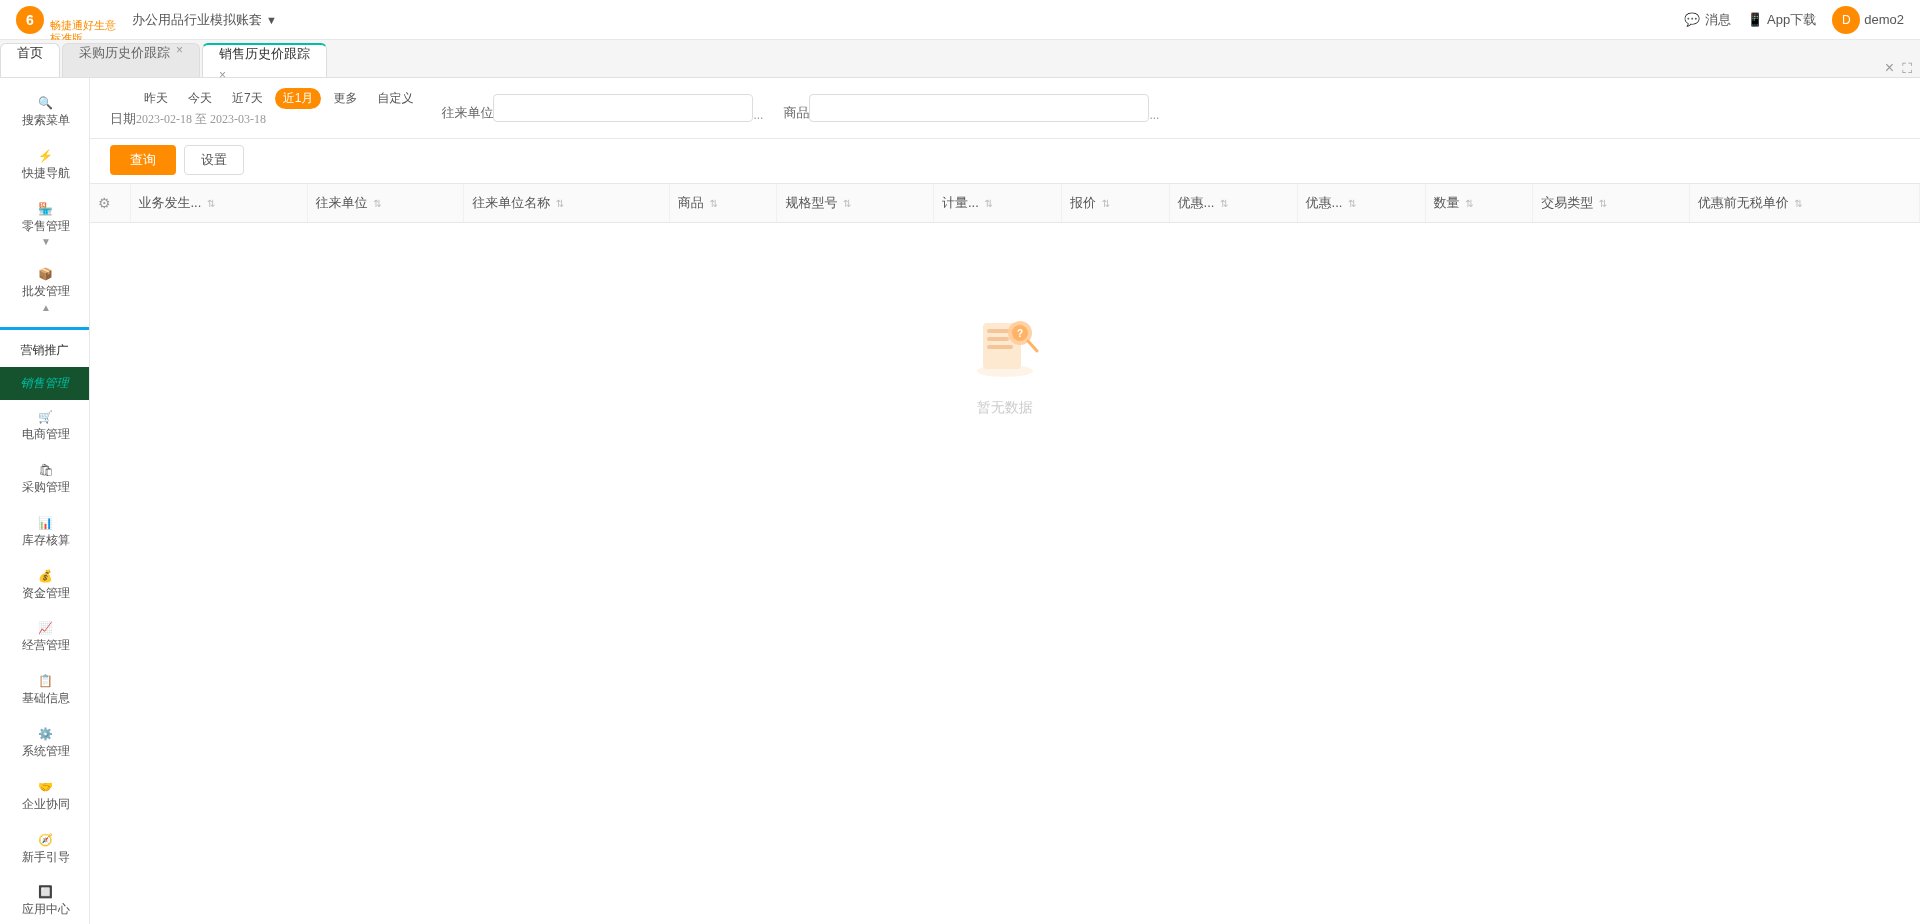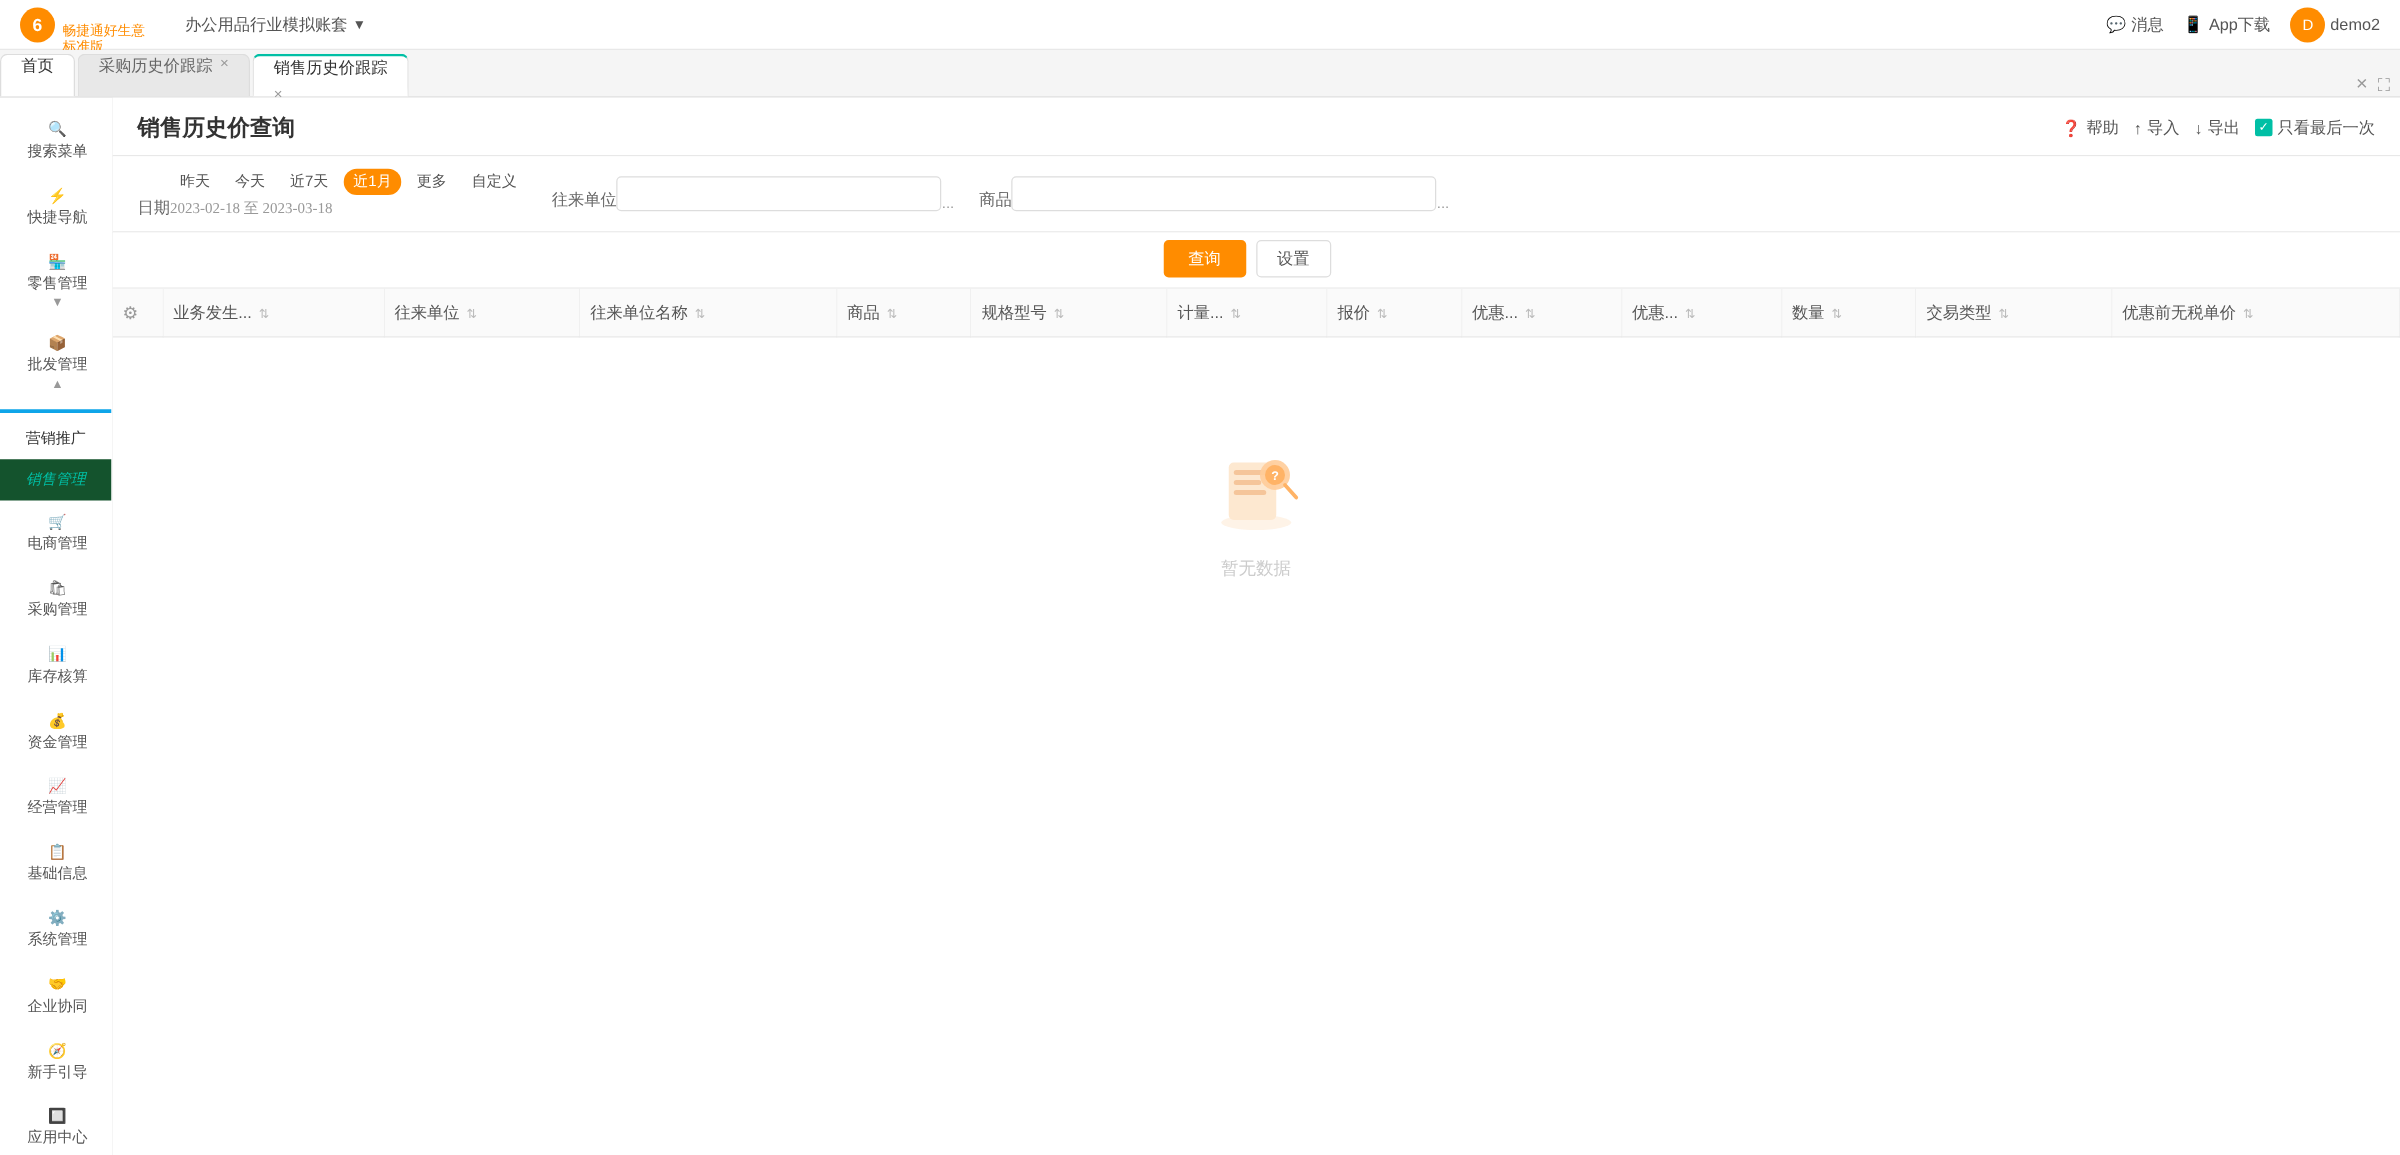--- a/index.html
+++ b/index.html
@@ -4,21 +4,21 @@
   <style>
     * { margin: 0; padding: 0; box-sizing: border-box; }
     body { font-family: 'Microsoft YaHei', sans-serif; font-size: 13px; color: #333; background: #f5f5f5; width: 1920px; height: 924px; overflow: hidden; display: flex; flex-direction: column; }
 
     
     .top-bar { height: 40px; background: #fff; display: flex; align-items: center; justify-content: space-between; padding: 0 16px; border-bottom: 1px solid #e8e8e8; flex-shrink: 0; }
     .top-bar-left { display: flex; align-items: center; gap: 8px; }
     .logo-area { display: flex; align-items: center; gap: 6px; }
     .logo-icon { width: 28px; height: 28px; background: #ff8c00; border-radius: 50%; display: flex; align-items: center; justify-content: center; color: white; font-size: 14px; font-weight: bold; }
     .logo-text { font-size: 11px; color: #ff8c00; line-height: 1.2; margin-top: 25px; }
-    .app-selector { display: flex; align-items: center; gap: 4px; color: #555; font-size: 13px; cursor: pointer; padding: 4px 8px; border-radius: 4px; margin-left: 16px; }
+    .app-selector { display: flex; align-items: center; gap: 4px; color: #555; font-size: 13px; cursor: pointer; padding: 4px 8px; border-radius: 4px; }
     .top-bar-right { display: flex; align-items: center; gap: 16px; color: #555; font-size: 13px; }
     .top-bar-btn { display: flex; align-items: center; gap: 4px; cursor: pointer; }
     .avatar { width: 28px; height: 28px; background: #ff8c00; border-radius: 50%; display: flex; align-items: center; justify-content: center; color: white; font-size: 12px; }
 
     
     .tab-bar { height: 38px; background: #f5f5f5; display: flex; align-items: flex-end; padding-left: 0; flex-shrink: 0; border-bottom: 1px solid #e0e0e0; }
     .tab { height: 34px; padding: 0 16px; display: flex; align-items: flex-start; gap: 6px; cursor: pointer; background: #e8e8e8; border-radius: 6px 6px 0 0; color: #666; font-size: 13px; margin-right: 2px; border: 1px solid #ddd; border-bottom: none; }
     .tab.home { background: #fff; color: #333; }
     .tab.active { background: #fff; color: #333; border-top: 2px solid #00bfa5; flex-direction: column; }
     .tab-close { font-size: 12px; color: #999; cursor: pointer; line-height: 1; }
@@ -53,21 +53,21 @@
     .filter-group { display: flex; align-items: flex-end; gap: 0; }
     .filter-label { color: #666; font-size: 13px; white-space: nowrap; }
     .date-chips { display: flex; gap: 4px; align-items: center; flex-wrap: wrap; }
     .chip { padding: 2px 8px; border-radius: 12px; font-size: 12px; cursor: pointer; color: #555; }
     .chip.active { background: #ff8c00; color: white; border-radius: 12px; }
     .date-range-text { font-size: 12px; color: #999; margin-top: 2px; font-family: Liberation Serif, serif; }
     .input-field { height: 28px; border: 1px solid #ddd; border-radius: 4px; padding: 0 8px; font-size: 12px; color: #333; width: 200px; outline: none; }
     .field-dots { color: #999; font-size: 12px; cursor: pointer; }
 
     
-    .button-row { background: #fff; padding: 6px 35px 8px 20px; display: flex; gap: 8px; border-bottom: 1px solid #e8e8e8; flex-shrink: 0; justify-content: center; }
+    .button-row { background: #fff; padding: 6px 35px 8px 20px; display: flex; gap: 8px; border-bottom: 1px solid #e8e8e8; flex-shrink: 0; }
     .btn-query { background: #ff8c00; color: white; border: none; padding: 6px 20px; border-radius: 4px; cursor: pointer; font-size: 13px; }
     .btn-settings { background: #fff; color: #555; border: 1px solid #ddd; padding: 5px 16px; border-radius: 4px; cursor: pointer; font-size: 13px; }
 
     
     .table-container { flex: 1; overflow: auto; background: #fff; margin: 0; }
     .data-table { width: 100%; border-collapse: collapse; font-size: 13px; }
     .data-table th { background: #fafafa; color: #555; font-weight: normal; padding: 10px 8px; text-align: left; border-bottom: 1px solid #e8e8e8; border-right: 1px solid #f0f0f0; white-space: nowrap; position: sticky; top: 0; z-index: 2; }
     .data-table th .sort-arrows { color: #bbb; font-size: 10px; margin-left: 2px; }
     .data-table td { padding: 8px; border-bottom: 1px solid #f5f5f5; }
     .th-gear { width: 40px; text-align: center; }
@@ -200,43 +200,20 @@
     </div>
     <div class="sidebar-item">
       <span>🔲</span>
       <span class="item-label">应用中心</span>
     </div>
 
   </div>
 
   <div class="content-area">
 
-    <div class="page-header">
-      <div class="page-title-row">
-        <h1 class="page-title">销售历史价查询</h1>
-        <div class="page-actions">
-          <div class="page-action-item">
-            <span>❓</span>
-            <span>帮助</span>
-          </div>
-          <div class="page-action-item">
-            <span>↑</span>
-            <span>导入</span>
-          </div>
-          <div class="page-action-item">
-            <span>↓</span>
-            <span>导出</span>
-          </div>
-          <div class="checkbox-label">
-            <div class="checkbox-teal">✓</div>
-            <span>只看最后一次</span>
-          </div>
-        </div>
-      </div>
-    </div>
 
     <div class="filter-row">
       <div class="filter-group">
         <span class="filter-label">日期</span>
         <div class="filter-date-col">
           <div class="date-chips">
             <span class="chip">昨天</span>
             <span class="chip">今天</span>
             <span class="chip">近7天</span>
             <span class="chip active">近1月</span>

